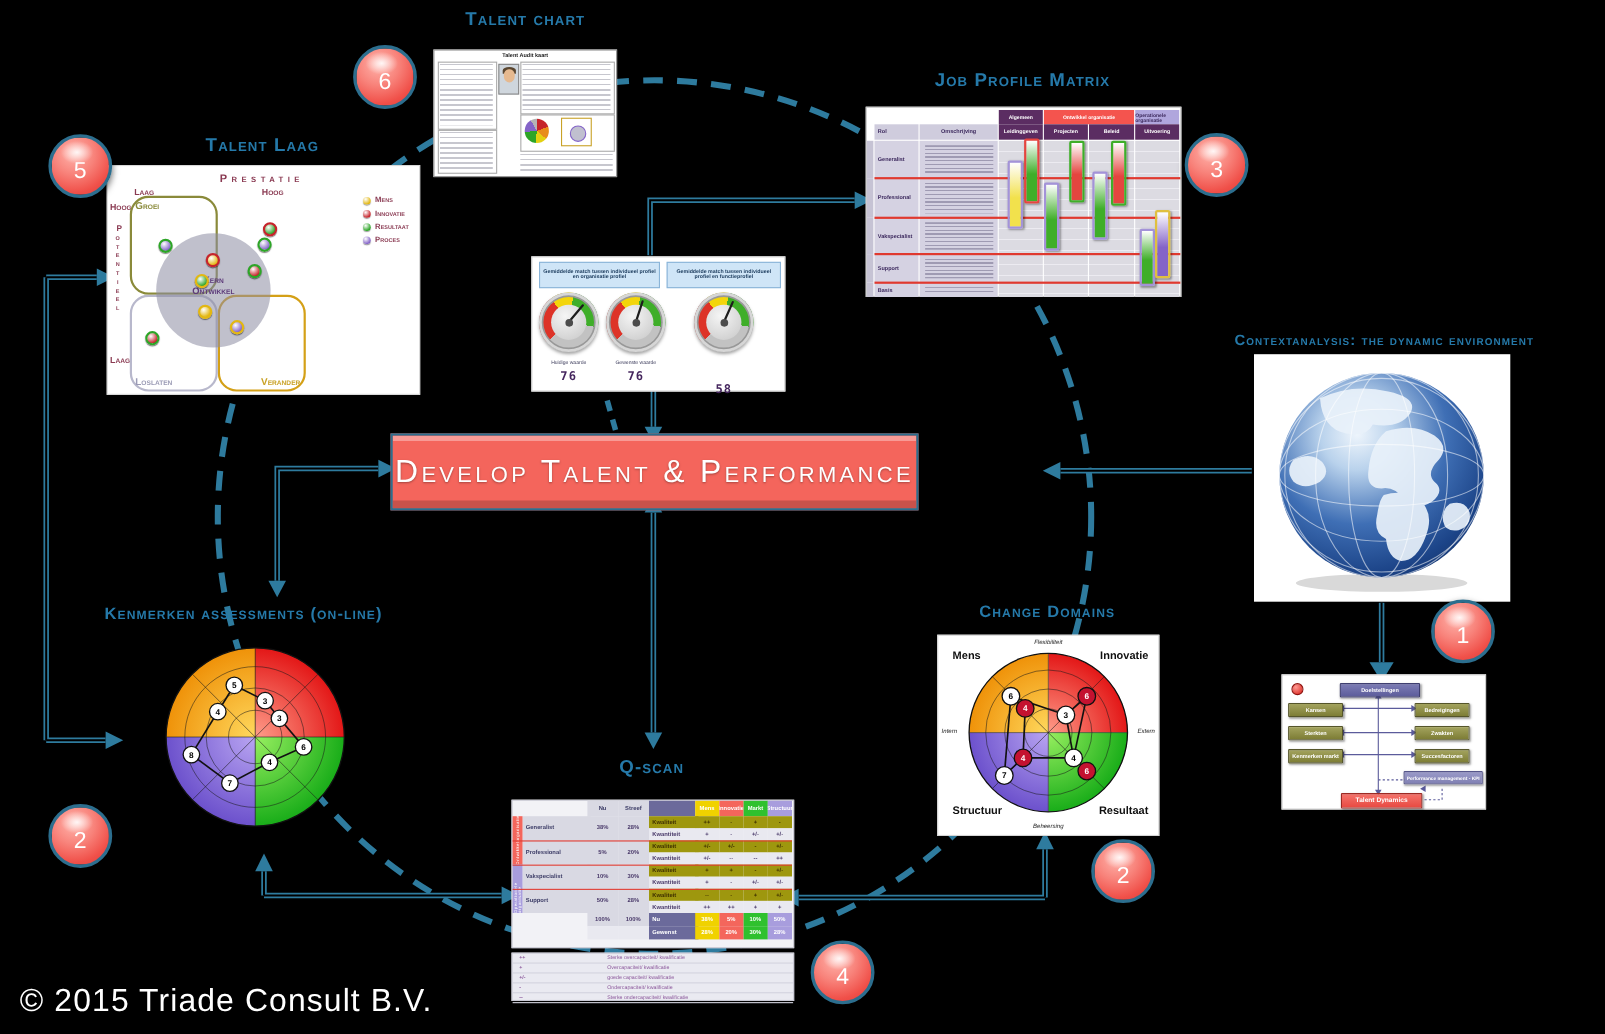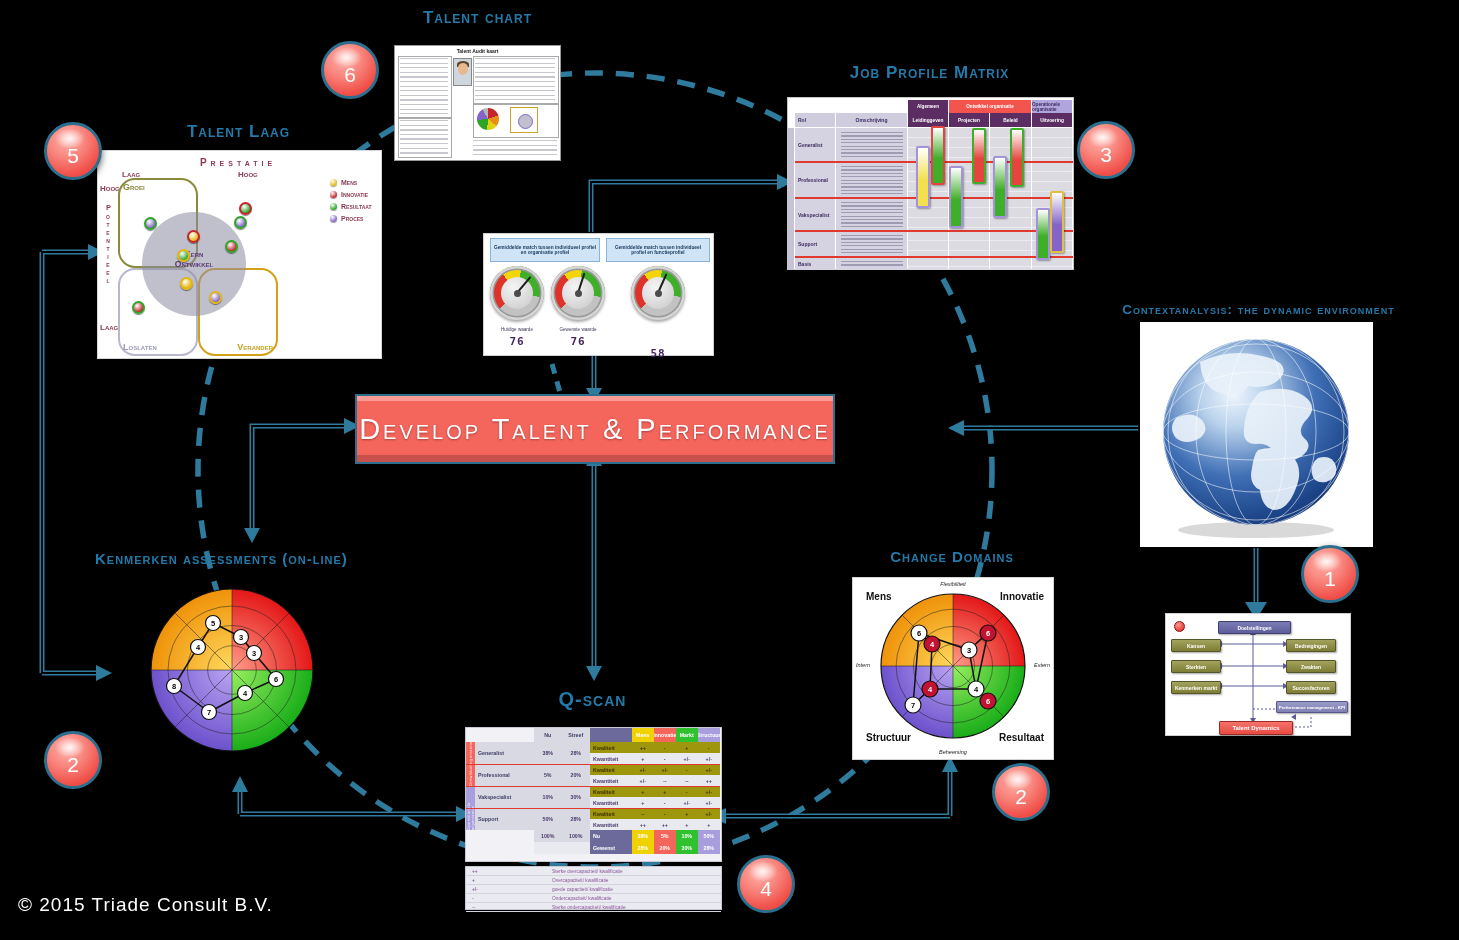--- a/index.html
+++ b/index.html
@@ -97,21 +97,21 @@
   #qs-panel{left:465px;top:727px;width:255px;height:133px;background:#f2f2f6;border:1px solid #c9c9d4;}
   #qs-legend{left:465px;top:866px;width:255px;height:42px;background:#eaeaf1;border:1px solid #c9c9d4;}
   .qs-cell{position:absolute;display:flex;align-items:center;justify-content:center;
            font-size:5.3px;font-weight:bold;overflow:hidden;}
   .qs-band{position:absolute;display:flex;align-items:center;justify-content:center;}
   .qs-band span{writing-mode:vertical-rl;transform:rotate(180deg);font-size:3.8px;color:#fff;letter-spacing:.5px;}
   .qs-leg-row{display:flex;align-items:center;height:8px;border-bottom:.5px solid #d3d3de;padding-left:6px;}
   .qs-leg-sym{width:80px;font-size:4.8px;font-weight:bold;color:#8a569a;}
   .qs-leg-text{font-size:4.8px;color:#8a569a;}
   
-  #copyright{position:absolute;left:18px;top:894px;color:#fff;font-size:19px;letter-spacing:1px;z-index:4;}
+  #copyright{position:absolute;left:18px;top:894px;color:#fff;font-size:29px;letter-spacing:1px;z-index:4;}
 </style>
 </head>
 <body>
 
 <div id="stage">
 
   <svg id="wires" width="1459" height="940">
     <circle cx="595" cy="470" r="397" fill="none" stroke="#2e7b9e" stroke-width="5.5" stroke-dasharray="18 13"></circle>
     <path d="M552,364 L561,396" fill="none" stroke="#2e7b9e" stroke-width="5" stroke-dasharray="10 8"></path>
     <g stroke="#2e7b9e" stroke-width="5" fill="none">
@@ -153,21 +153,21 @@
       <polygon points="456,806 456,822 472,814"></polygon>
     </g>
   </svg>
 
   <div class="sec-title" style="left:390px;top:8px;width:175px;font-size:17px;">Talent chart</div>
   <div class="sec-title" style="left:97px;top:122px;width:283px;font-size:17px;">Talent Laag</div>
   <div class="sec-title" style="left:787px;top:63px;width:285px;font-size:17px;">Job Profile Matrix</div>
   <div class="sec-title" style="left:1066px;top:302px;width:385px;font-size:13.5px;">Contextanalysis: the dynamic environment</div>
   <div class="sec-title" style="left:95px;top:550px;width:300px;font-size:15px;text-align:left;">Kenmerken assessments (on-line)</div>
   <div class="sec-title" style="left:852px;top:548px;width:200px;font-size:15px;">Change Domains</div>
-  <div class="sec-title" style="left:465px;top:688px;width:255px;font-size:20px;">Q-scan</div>
+  <div class="sec-title" style="left:465px;top:688px;width:255px;font-size:17px;">Q-scan</div>
 
   <div class="badge" style="left:321px;top:41px;">
       <span>6</span>
     </div>
   <div class="badge" style="left:44px;top:122px;">
       <span>5</span>
     </div>
   <div class="badge" style="left:1077px;top:121px;">
       <span>3</span>
     </div>

